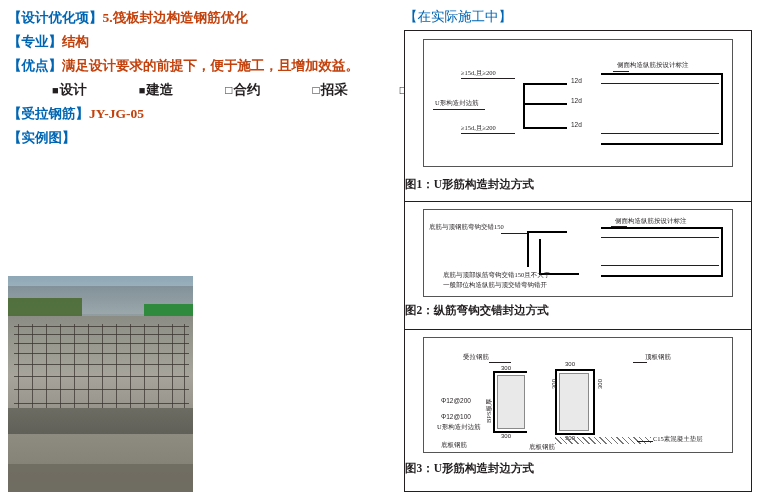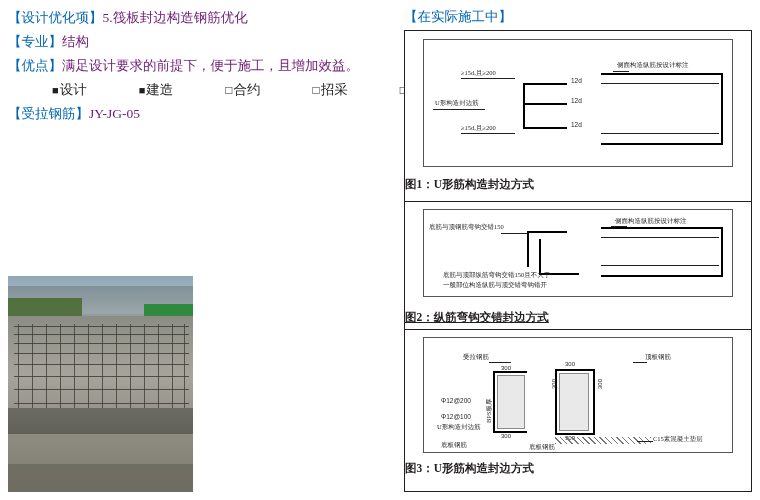--- a/index.html
+++ b/index.html
@@ -26,30 +26,31 @@
     left: 8px;
     top: 8px;
     width: 388px;
     height: 484px;
   }
   .row {
     display: flex;
     align-items: flex-start;
     margin-bottom: 4px;
     line-height: 20px;
+    font-weight: bold;
   }
   .tag {
     color: #0066b3;
     white-space: nowrap;
     font-size: 13.5px;
     font-family: "Liberation Serif", serif;
   }
   .val {
     font-size: 13.5px;
-    color: #701a75;
+    color: #c2410c;
   }
   .para {
     font-size: 13.5px;
     line-height: 26px;
     text-align: justify;
     text-justify: inter-ideograph;
   }
   .para .tag { display: inline; }
   .checks {
     display: flex;
@@ -267,20 +268,23 @@
         <span class="chk box-empty">其他</span>
         <span class="uline"></span>
       </span>
     </div>
 
     <div class="row">
       <span class="tag">【受拉钢筋】</span>
       <span class="val">JY-JG-05</span>
     </div>
 
+    <div class="row">
+      <span class="tag">【实例图】</span>
+    </div>
   </div>
 
   <div class="photo-wrap">
     <div class="photo">
       <div class="sky"></div>
       <div class="bg-build"></div>
       <div class="bg-green"></div>
       <div class="green-board"></div>
       <div class="slab"></div>
       <div class="rebar-area">
@@ -369,21 +373,21 @@
       <div class="ln ln-h thick" style="left:196px;top:72px;width:120px;height:2px;"></div>
       <div class="ln ln-h" style="left:196px;top:34px;width:118px;"></div>
       <div class="ln ln-h" style="left:196px;top:62px;width:118px;"></div>
 
       <div class="lbl" style="left:210px;top:14px;">侧面构造纵筋按设计标注</div>
       <div class="ln ln-h" style="left:206px;top:23px;width:16px;"></div>
 
       <div class="lbl" style="left:38px;top:68px;">底筋与顶部纵筋弯钩交错150且不大于</div>
       <div class="lbl" style="left:38px;top:78px;">一般部位构造纵筋与顶交错弯钩错开</div>
 
-      <div class="fig-cap" style="position:absolute;left:0;top:107px;width:346px;text-decoration:underline;">图2：纵筋弯钩交错封边方式</div>
+      <div class="fig-cap" style="position:absolute;left:0;top:100px;width:346px;">图2：纵筋弯钩交错封边方式</div>
     </div>
 
     <div class="divider" style="top:298px;"></div>
 
     <div class="fig" style="position:absolute;left:0;top:300px;width:346px;height:160px;">
       <div class="inner-frame" style="left:18px;top:6px;width:310px;height:116px;"></div>
 
       <div class="lbl" style="left:58px;top:22px;">受拉钢筋</div>
       <div class="lbl" style="left:240px;top:22px;">顶板钢筋</div>
       <div class="ln ln-h" style="left:84px;top:31px;width:22px;"></div>

